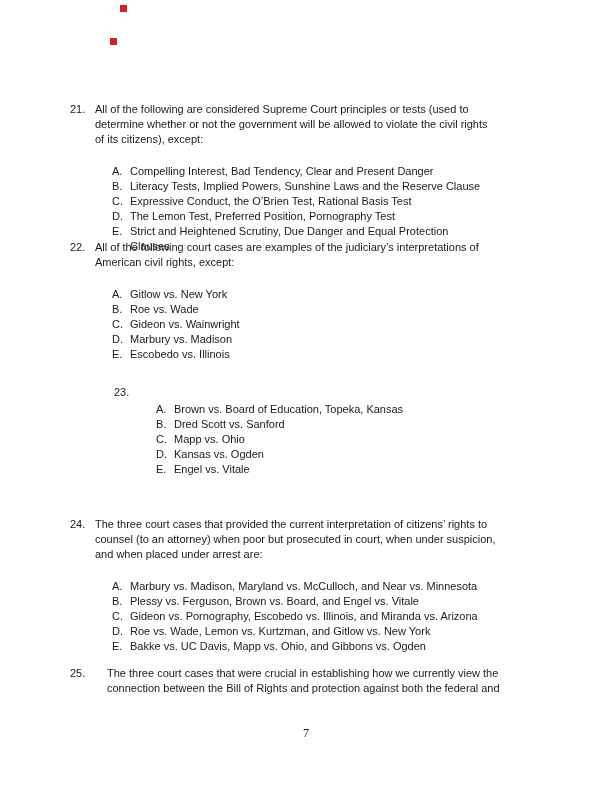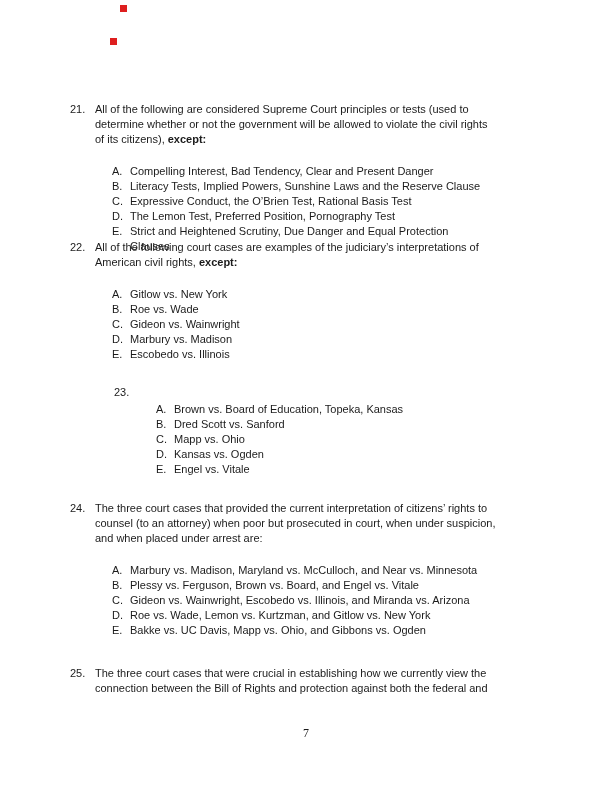--- a/index.html
+++ b/index.html
@@ -10,26 +10,26 @@
     font-size:11px;
     line-height:15px;
     color:#1b1b1b;
     position:relative;
     overflow:hidden;
   }
   .question { position:absolute; left:70px; display:flex; }
   .q21 { top:102px; }
   .q22 { top:240px; }
   .q23 { top:385px;margin-left:44px; }
-  .q24 { top:501px;justify-content:center; }
-  .q25 { top:666px; }
+  .q24 { top:517px;justify-content:center; }
+  .q25 { top:666px;gap:12px; }
   .qnum { width:25px; flex:none; }
   .qbody { width:495px; }
   .qtext { white-space:pre-line; }
-  .qtext strong { font-weight:bold;margin-top:28px; }
+  .qtext strong { font-weight:normal;margin-top:28px; }
   .options { margin-top:17px; }
   .opt { display:flex; }
   .optletter { margin-left:17px; width:18px; flex:none; }
   .opttext { white-space:pre-line; flex:1; }
   .pagenum {
     position:absolute; left:0; top:726px; width:612px;
     text-align:center;
     font-family:"Liberation Serif","DejaVu Serif",serif;
     font-size:12px; line-height:14px;
   }
@@ -143,21 +143,21 @@
       <div class="opt">
           <div class="optletter">A.</div>
           <div class="opttext">Marbury vs. Madison, Maryland vs. McCulloch, and Near vs. Minnesota</div>
         </div>
       <div class="opt">
           <div class="optletter">B.</div>
           <div class="opttext">Plessy vs. Ferguson, Brown vs. Board, and Engel vs. Vitale</div>
         </div>
       <div class="opt">
           <div class="optletter">C.</div>
-          <div class="opttext">Gideon vs. Wainwright, Escobedo vs. Illinois, and Miranda vs. Arizona</div>
+          <div class="opttext">Gideon vs. Pornography, Escobedo vs. Illinois, and Miranda vs. Arizona</div>
         </div>
       <div class="opt">
           <div class="optletter">D.</div>
           <div class="opttext">Roe vs. Wade, Lemon vs. Kurtzman, and Gitlow vs. New York</div>
         </div>
       <div class="opt">
           <div class="optletter">E.</div>
           <div class="opttext">Bakke vs. UC Davis, Mapp vs. Ohio, and Gibbons vs. Ogden</div>
         </div>
     </div>

